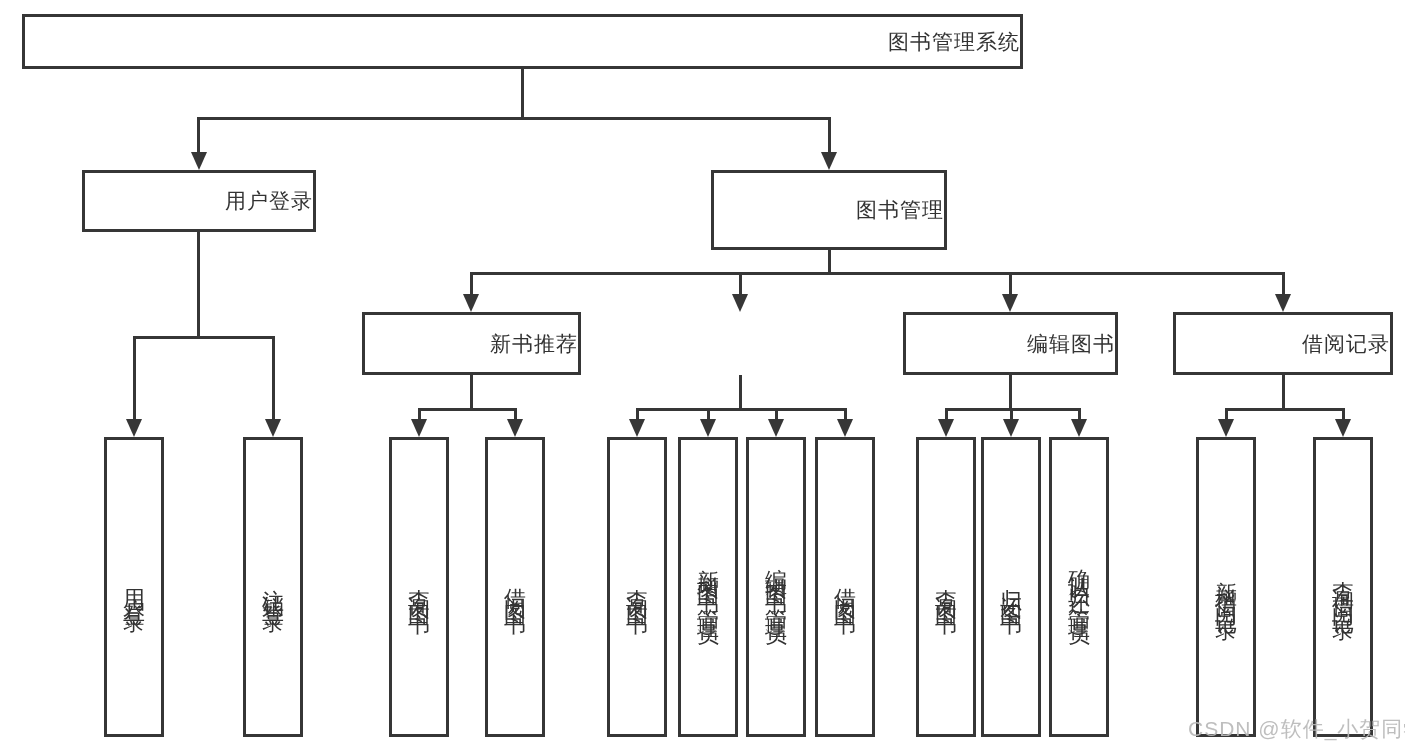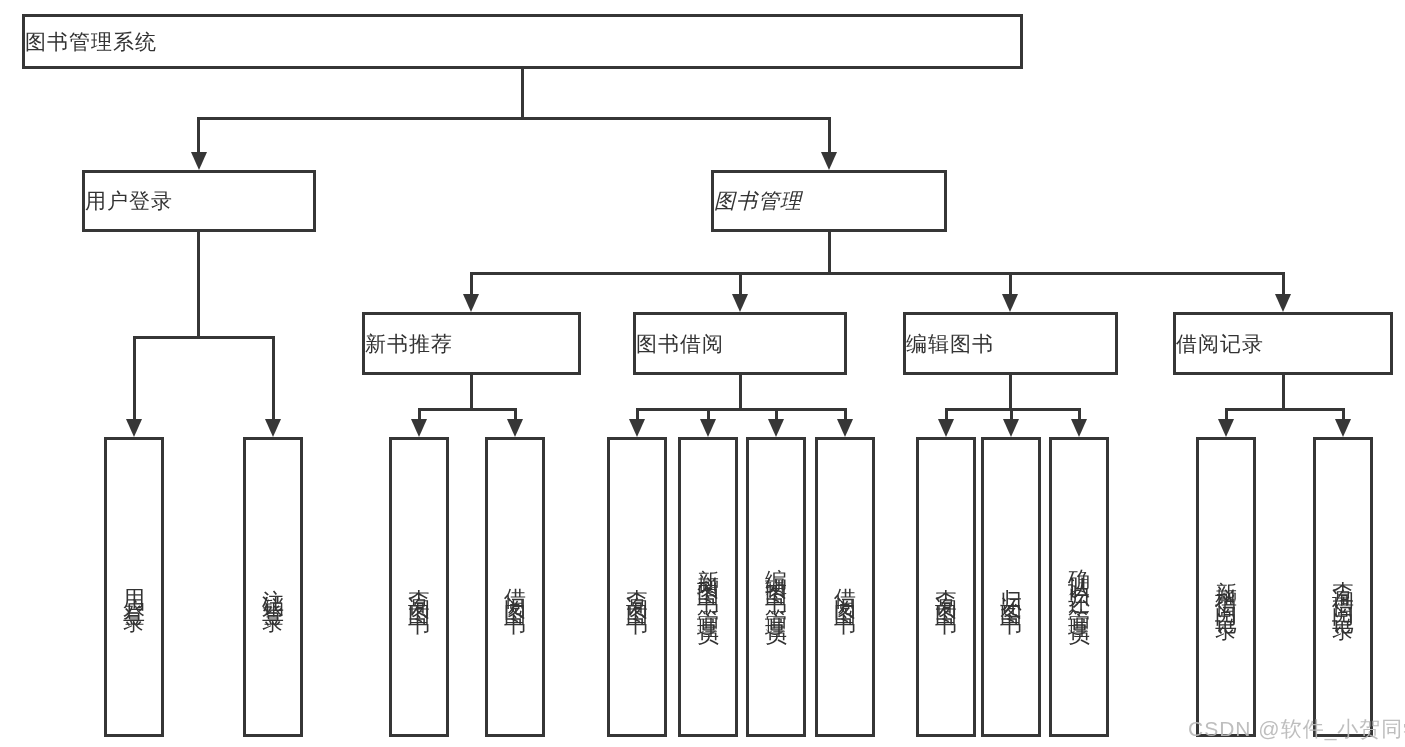--- a/index.html
+++ b/index.html
@@ -14,21 +14,21 @@
     overflow: hidden;
   }
 
   
   .hbox {
     position: absolute;
     border: 3px solid #363636;
     background: #ffffff;
     display: flex;
     align-items: center;
-    justify-content: flex-start;
+    justify-content: flex-end;
     font-size: 21px;
     color: #333333;
     letter-spacing: 1px;
     z-index: 2;
   }
 
   
   .vbox {
     position: absolute;
     width: 60px;
@@ -90,29 +90,26 @@
 
 <div class="canvas">
 
   <div class="hbox" style="left:22px; top:14px; width:1001px; height:55px;">
     <span>图书管理系统</span>
   </div>
 
   <div class="hbox" style="left:82px; top:170px; width:234px; height:62px;">
     <span>用户登录</span>
   </div>
-  <div class="hbox" style="left:711px; top:170px; width:236px; height:62px;font-style:italic;">
+  <div class="hbox" style="left:711px; top:170px; width:236px; height:80px;">
     <span>图书管理</span>
   </div>
 
   <div class="hbox" style="left:362px; top:312px; width:219px; height:63px;">
     <span>新书推荐</span>
-  </div>
-  <div class="hbox" style="left:633px; top:312px; width:214px; height:63px;">
-    <span>图书借阅</span>
   </div>
   <div class="hbox" style="left:903px; top:312px; width:215px; height:63px;">
     <span>编辑图书</span>
   </div>
   <div class="hbox" style="left:1173px; top:312px; width:220px; height:63px;">
     <span>借阅记录</span>
   </div>
 
   <div class="vbox" style="left:104px;">
     <span class="vtext">用户登录</span>

